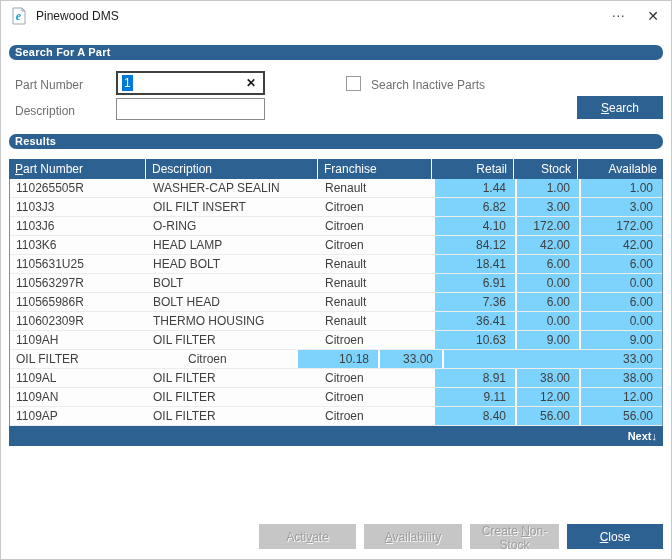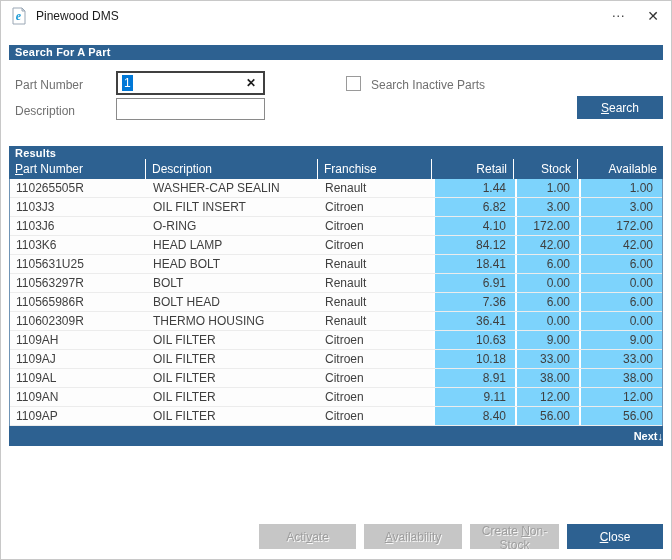--- a/index.html
+++ b/index.html
@@ -15,23 +15,23 @@
     display: flex; align-items: center; padding: 0 12px 0 9px; background: #fff; }
   .title-icon { width: 18px; height: 18px; margin-right: 8px; flex: 0 0 auto; }
   .title-text { font-size: 12px; color: #1a1a1a; }
   .titlebar-controls { margin-left: auto; display: flex; align-items: center; gap: 22px; }
   .btn-more { font-size: 14px; color: #444; line-height: 10px; padding-bottom: 8px; cursor: pointer; }
   .btn-close { font-size: 14px; color: #333; cursor: pointer; font-weight: 400; }
 
   
   .section-bar { position: absolute; left: 8px; right: 8px; height: 15px;
     background: #2d6191; color: #fff; font-size: 11px; font-weight: bold;
-    line-height: 15px; padding-left: 6px; letter-spacing: .2px; }
+    line-height: 15px; padding-left: 6px; letter-spacing: .2px; border-radius: 7px; }
   .bar-search { top: 44px; }
-  .bar-results { top: 145px; }
+  .bar-results { top: 133px; }
 
   
   .form-label { position: absolute; left: 14px; font-size: 12px; color: #707070; }
   .lbl-pn { top: 77px; }
   .lbl-desc { top: 103px; }
   .pn-input { position: absolute; left: 115px; top: 70px; width: 149px; height: 24px;
     border: 2px solid #404040; background: #fff; display: flex; align-items: center;
     padding: 0 7px 0 4px; font-size: 12px; cursor: text; }
   .pn-value { background: #0078d7; color: #fff; padding: 0 2px; line-height: 16px; }
   .pn-clear { margin-left: auto; color: #1a1a1a; font-size: 12px; font-weight: bold; cursor: pointer; }
@@ -57,21 +57,21 @@
   .t-header .cell:last-child { border-right: none; }
   .t-body { border-left: 1px solid #7094b5; border-right: 1px solid #7094b5; background: #fff; }
   .row { display: flex; height: 19px; border-bottom: 1px solid #ececec; background: #fdfdfd; cursor: pointer; }
   .cell { white-space: nowrap; overflow: hidden; }
   .row .cell { font-size: 12px; line-height: 18px; padding: 0 6px; color: #3f3f3f; }
   .c0 { flex: 0 0 137px; } .c1 { flex: 0 0 172px; } .c2 { flex: 0 0 114px; }
   .c3 { flex: 0 0 82px; } .c4 { flex: 0 0 64px; } .c5 { flex: 1 1 87px; }
   .num { text-align: right; }
   .row .num { background: #7dd3fc; border-left: 2px solid #fff; padding-right: 9px; }
   .t-footer { height: 20px; background: #2d6191; color: #fff; font-size: 11px;
-    font-weight: bold; line-height: 20px; text-align: right; }
+    font-weight: bold; line-height: 20px; text-align: right; padding-right: 6px; }
   .pager { cursor: pointer; }
 
   
   .buttons { position: absolute; top: 523px; right: 8px; display: flex; gap: 8px; }
   .buttons button:nth-child(1) { width: 97px; }
   .buttons button:nth-child(2) { width: 98px; }
   .buttons button:nth-child(3) { width: 89px; }
   .buttons button:nth-child(4) { width: 96px; }
   .buttons button:nth-child(5) { width: 89px; }
   .buttons button:nth-child(6) { width: 83px; }
@@ -188,21 +188,20 @@
         </div>
         <div class="row">
           <div class="cell c0">1109AH</div>
           <div class="cell c1">OIL FILTER</div>
           <div class="cell c2">Citroen</div>
           <div class="cell c3 num">10.63</div>
           <div class="cell c4 num">9.00</div>
           <div class="cell c5 num">9.00</div>
         </div>
         <div class="row">
-          <div class="cell c0">1109AJ</div>
           <div class="cell c1">OIL FILTER</div>
           <div class="cell c2">Citroen</div>
           <div class="cell c3 num">10.18</div>
           <div class="cell c4 num">33.00</div>
           <div class="cell c5 num">33.00</div>
         </div>
         <div class="row">
           <div class="cell c0">1109AL</div>
           <div class="cell c1">OIL FILTER</div>
           <div class="cell c2">Citroen</div>

